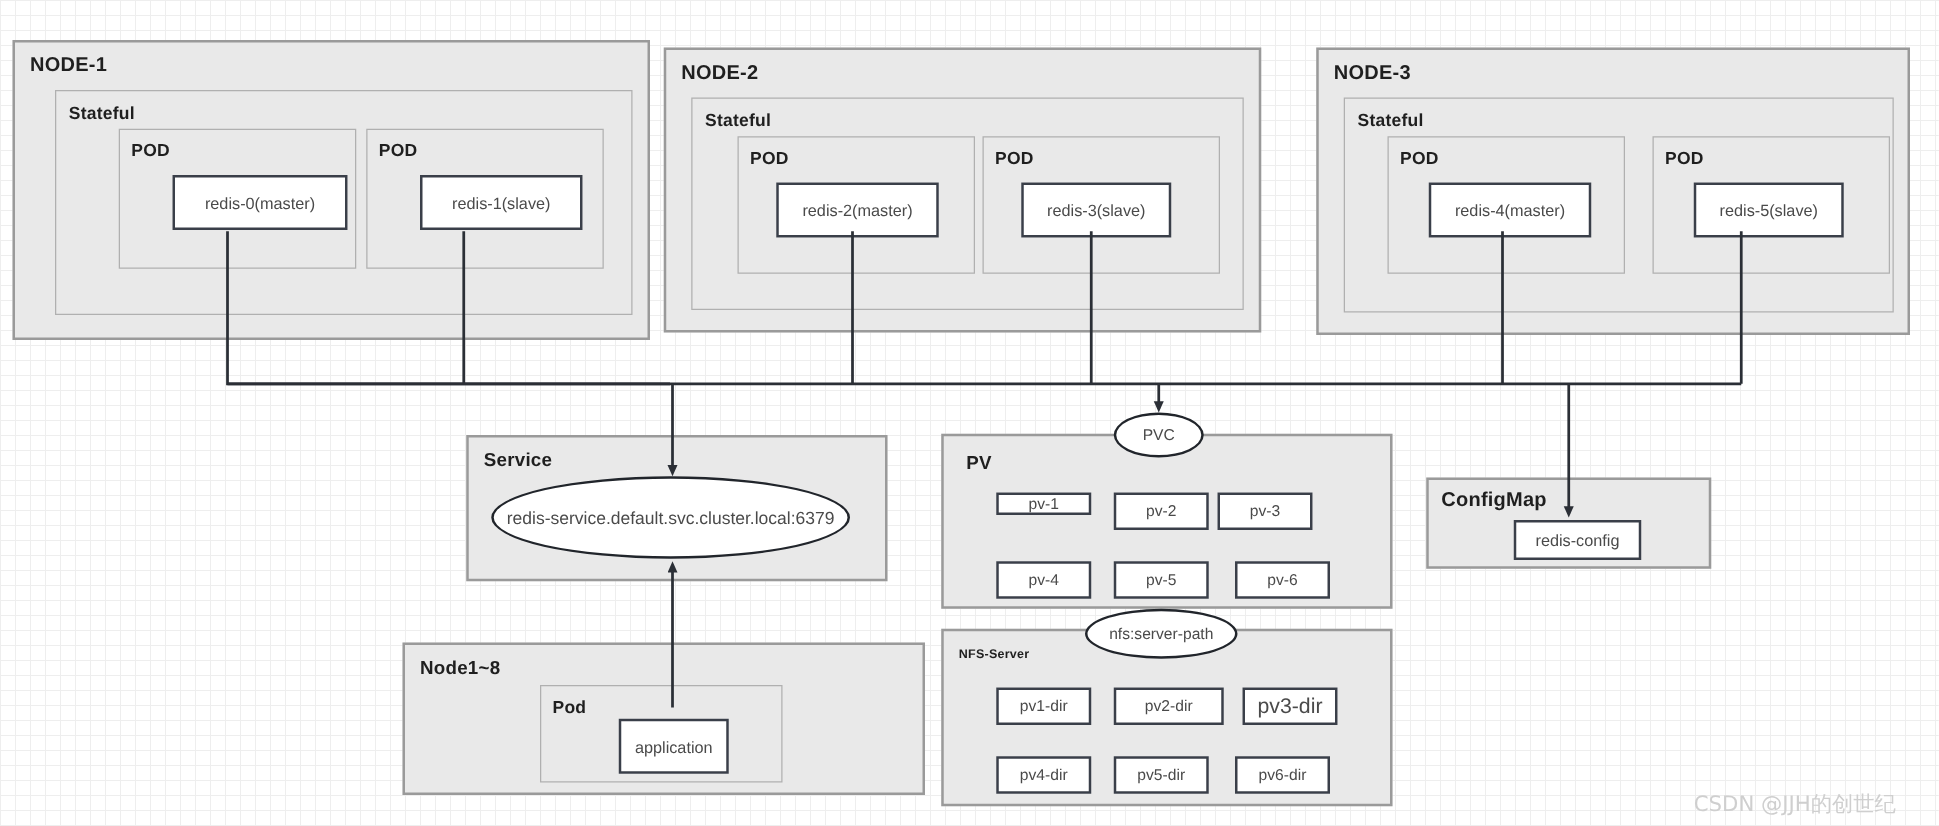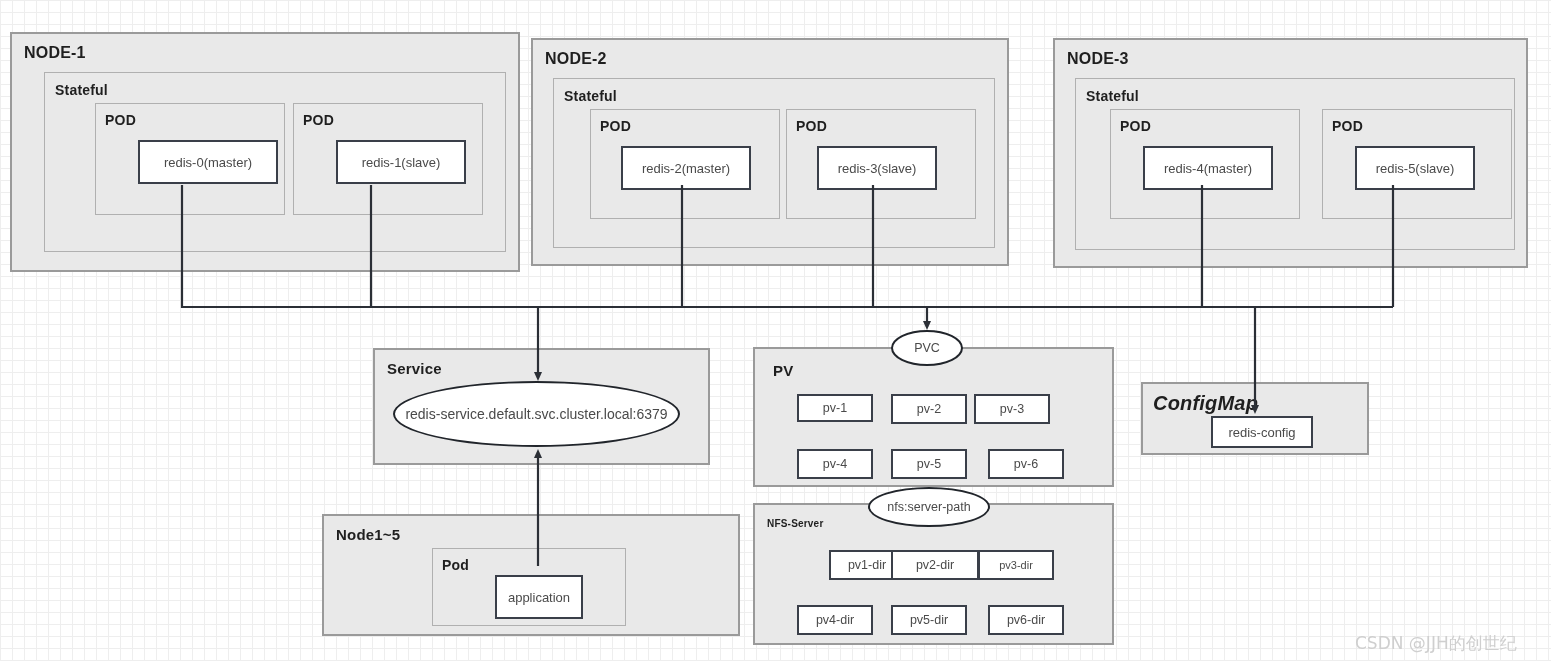--- a/index.html
+++ b/index.html
@@ -113,51 +113,51 @@
       </div>
     </div>
   </div>
 
   <div class="grp" style="left:373px;top:348px;width:337px;height:117px;">
     <div class="grp-title" style="left:12px;top:10px;font-size:15px;">Service</div>
   </div>
   <div class="ellipse" style="left:393px;top:381px;width:287px;height:66px;font-size:14px;">redis-service.default.svc.cluster.local:6379</div>
 
   <div class="grp" style="left:322px;top:514px;width:418px;height:122px;">
-    <div class="grp-title" style="left:12px;top:10px;font-size:15px;">Node1~5</div>
+    <div class="grp-title" style="left:12px;top:10px;font-size:15px;">Node1~8</div>
     <div class="grp thin" style="left:108px;top:32px;width:194px;height:78px;">
       <div class="grp-title" style="left:9px;top:8px;font-size:14px;">Pod</div>
       <div class="leaf" style="left:62px;top:26px;width:88px;height:44px;font-size:13px;">application</div>
     </div>
   </div>
 
   <div class="grp" style="left:753px;top:347px;width:361px;height:140px;">
     <div class="grp-title" style="left:18px;top:13px;font-size:15px;">PV</div>
-    <div class="leaf" style="left:42px;top:45px;width:76px;height:28px;font-size:12.5px;">pv-1</div>
+    <div class="leaf" style="left:42px;top:45px;width:76px;height:18px;font-size:12.5px;">pv-1</div>
     <div class="leaf" style="left:136px;top:45px;width:76px;height:30px;font-size:12.5px;">pv-2</div>
     <div class="leaf" style="left:219px;top:45px;width:76px;height:30px;font-size:12.5px;">pv-3</div>
     <div class="leaf" style="left:42px;top:100px;width:76px;height:30px;font-size:12.5px;">pv-4</div>
     <div class="leaf" style="left:136px;top:100px;width:76px;height:30px;font-size:12.5px;">pv-5</div>
     <div class="leaf" style="left:233px;top:100px;width:76px;height:30px;font-size:12.5px;">pv-6</div>
   </div>
   <div class="ellipse" style="left:891px;top:330px;width:72px;height:36px;font-size:12.5px;">PVC</div>
 
   <div class="grp" style="left:753px;top:503px;width:361px;height:142px;">
     <div class="grp-title" style="left:12px;top:13px;font-size:10px;">NFS-Server</div>
-    <div class="leaf" style="left:42px;top:45px;width:76px;height:30px;font-size:12.5px;margin-left:32px;">pv1-dir</div>
+    <div class="leaf" style="left:42px;top:45px;width:76px;height:30px;font-size:12.5px;">pv1-dir</div>
     <div class="leaf" style="left:136px;top:45px;width:88px;height:30px;font-size:12.5px;">pv2-dir</div>
-    <div class="leaf" style="left:223px;top:45px;width:76px;height:30px;font-size:11px;">pv3-dir</div>
+    <div class="leaf" style="left:239px;top:45px;width:76px;height:30px;font-size:17px;">pv3-dir</div>
     <div class="leaf" style="left:42px;top:100px;width:76px;height:30px;font-size:12.5px;">pv4-dir</div>
     <div class="leaf" style="left:136px;top:100px;width:76px;height:30px;font-size:12.5px;">pv5-dir</div>
     <div class="leaf" style="left:233px;top:100px;width:76px;height:30px;font-size:12.5px;">pv6-dir</div>
   </div>
   <div class="ellipse" style="left:868px;top:487px;width:122px;height:40px;font-size:12.5px;">nfs:server-path</div>
 
   <div class="grp" style="left:1141px;top:382px;width:228px;height:73px;">
-    <div class="grp-title" style="left:10px;top:8px;font-size:20px;font-style:italic;">ConfigMap</div>
+    <div class="grp-title" style="left:10px;top:8px;font-size:16px;">ConfigMap</div>
     <div class="leaf" style="left:68px;top:32px;width:102px;height:32px;font-size:13px;">redis-config</div>
   </div>
 
   <svg id="wires" viewBox="0 0 1551 661">
     <defs>
       <marker id="arrow" markerWidth="10" markerHeight="10" refX="6" refY="4" orient="auto" markerUnits="userSpaceOnUse">
         <path d="M0,0 L9,4 L0,8 z" fill="#2b2f36"></path>
       </marker>
     </defs>
     <g fill="none" stroke="#2b2f36" stroke-width="2.2">

